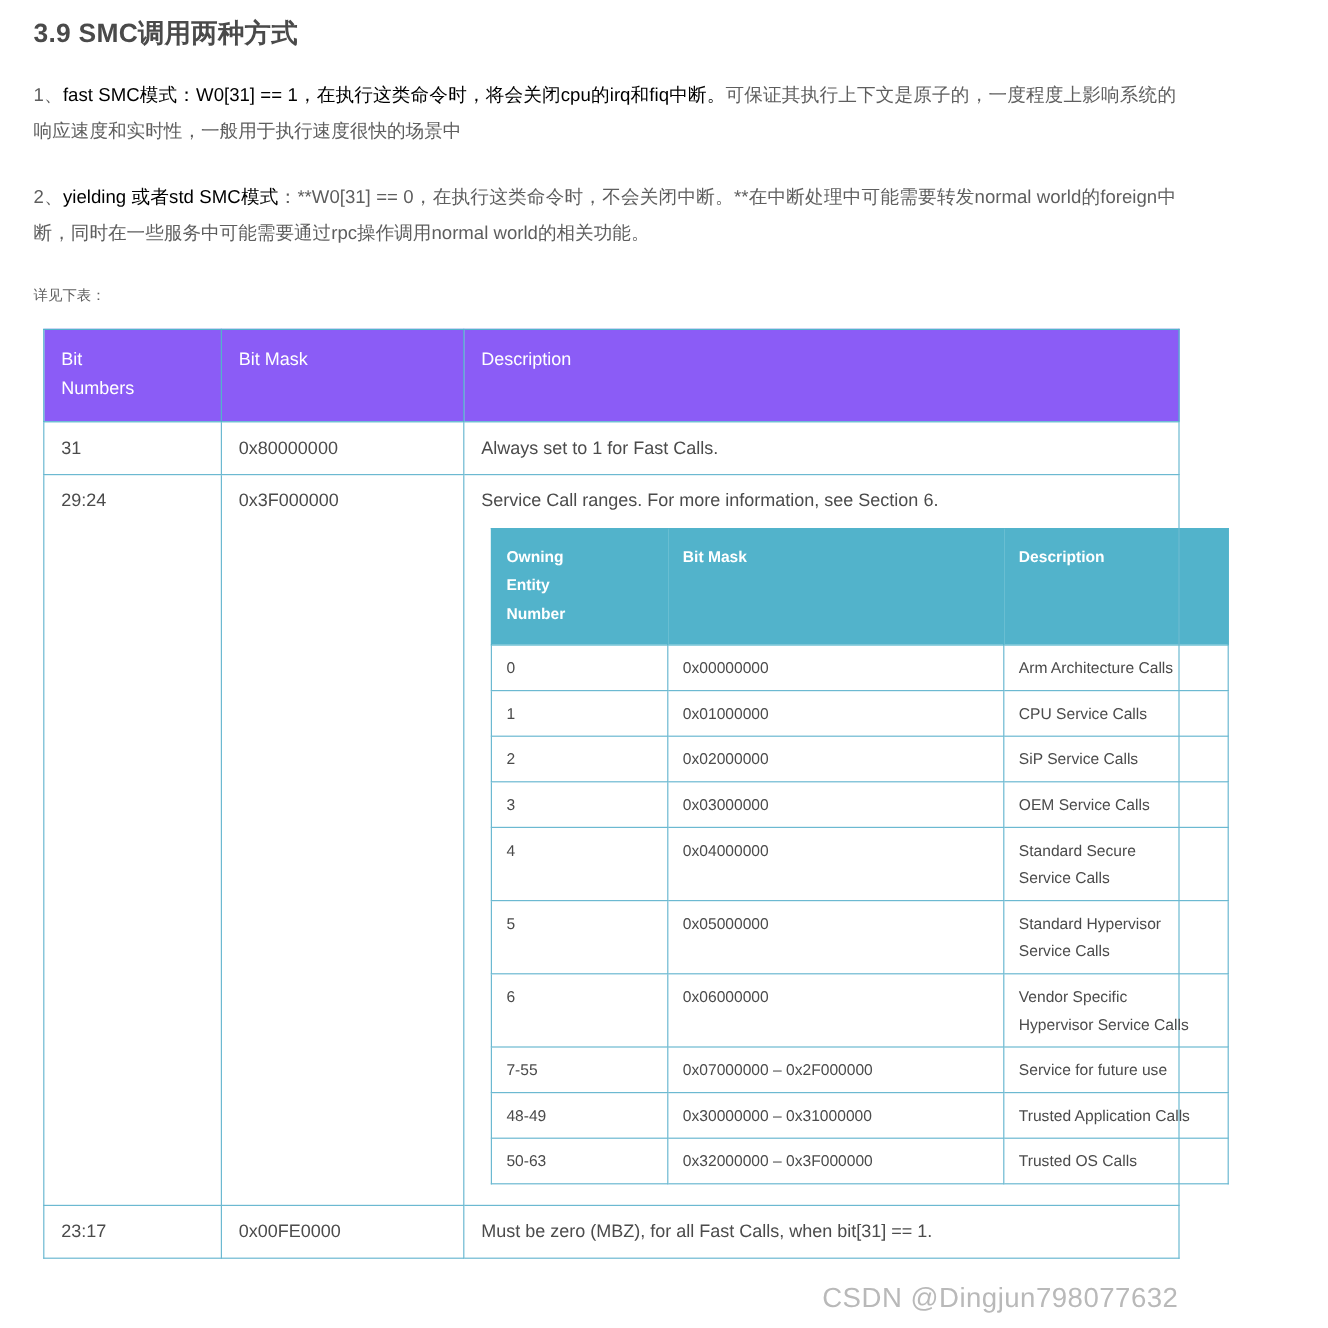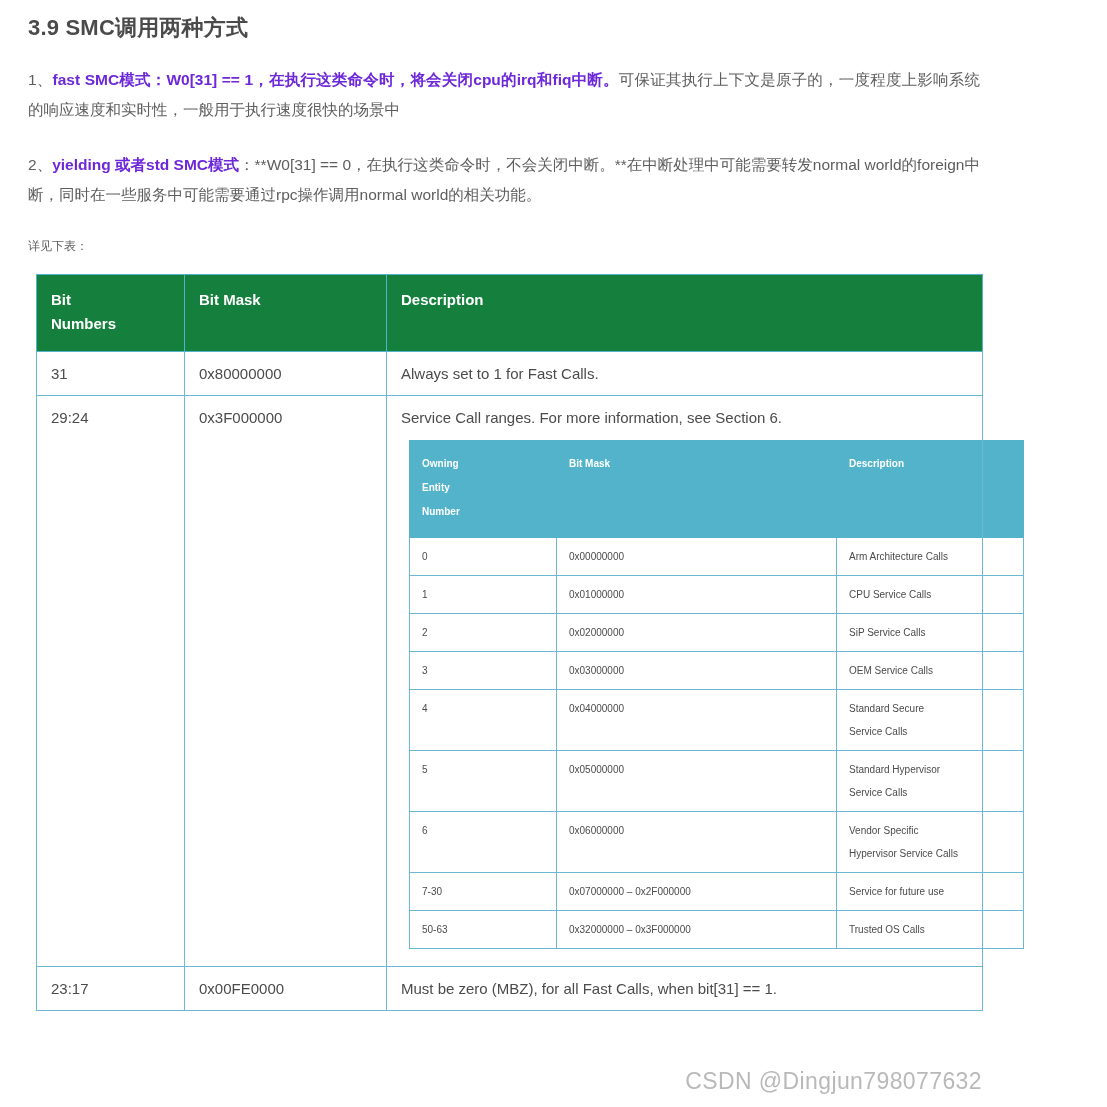--- a/index.html
+++ b/index.html
@@ -40,22 +40,22 @@
     line-height: 30px;
     color: #5e5e5e;
     margin: 0 0 25px 0;
     max-width: 1058px;
     text-align: justify;
   }
   .para.tight {
     margin-bottom: 22px;
   }
   .para b {
-    color: #6d28d9;
-    font-weight: bold;
+    color: #000000;
+    font-weight: normal;
   }
   .lead-in {
     font-size: 12px;
     line-height: 28px;
     color: #5e5e5e;
     margin: 0 0 14px 0;
   }
 
   
   .tbl-wrap {
@@ -73,23 +73,23 @@
     vertical-align: top;
     padding: 9px 12px 9px 14px;
     font-size: 15px;
     line-height: 25px;
     color: #4b4b4b;
     font-weight: normal;
     text-align: left;
     font-family: "Liberation Sans", "DejaVu Sans", sans-serif;
   }
   table.spec thead th {
-    background: #15803d;
+    background: #8b5cf6;
     color: #ffffff;
-    font-weight: bold;
+    font-weight: normal;
     border-color: #52b3cb;
     padding-top: 13px;
     padding-bottom: 15px;
     line-height: 24px;
   }
   .col-bits   { width: 121px; }
   .col-mask   { width: 175px; }
   .col-desc   { width: auto; }
 
   td.desc-cell { padding-bottom: 6px; }
@@ -100,21 +100,21 @@
     border-collapse: collapse;
     table-layout: fixed;
     width: 615px;
     margin: 10px 0 8px 8px;
     background: #ffffff;
   }
   table.nested td, table.nested th {
     border: 1.5px solid #6cb9d1;
     vertical-align: top;
     padding: 7px 10px 7px 12px;
-    font-size: 10px;
+    font-size: 13px;
     line-height: 23px;
     color: #4b4b4b;
     font-weight: normal;
     text-align: left;
   }
   table.nested thead th {
     background: #52b3cb;
     color: #ffffff;
     font-weight: bold;
     border-color: #52b3cb;
@@ -247,24 +247,31 @@
                 </tr>
                 <tr>
                   <td class="n-col-own">6</td>
                   <td class="n-col-mask">0x06000000</td>
                   <td class="n-col-desc cell-ml">
                     <span>Vendor Specific</span>
                     <span>Hypervisor Service Calls</span>
                   </td>
                 </tr>
                 <tr>
-                  <td class="n-col-own">7-30</td>
+                  <td class="n-col-own">7-55</td>
                   <td class="n-col-mask">0x07000000 – 0x2F000000</td>
                   <td class="n-col-desc cell-ml">
                     <span>Service for future use</span>
+                  </td>
+                </tr>
+                <tr>
+                  <td class="n-col-own">48-49</td>
+                  <td class="n-col-mask">0x30000000 – 0x31000000</td>
+                  <td class="n-col-desc cell-ml">
+                    <span>Trusted Application Calls</span>
                   </td>
                 </tr>
                 <tr>
                   <td class="n-col-own">50-63</td>
                   <td class="n-col-mask">0x32000000 – 0x3F000000</td>
                   <td class="n-col-desc cell-ml">
                     <span>Trusted OS Calls</span>
                   </td>
                 </tr>
               </tbody>

